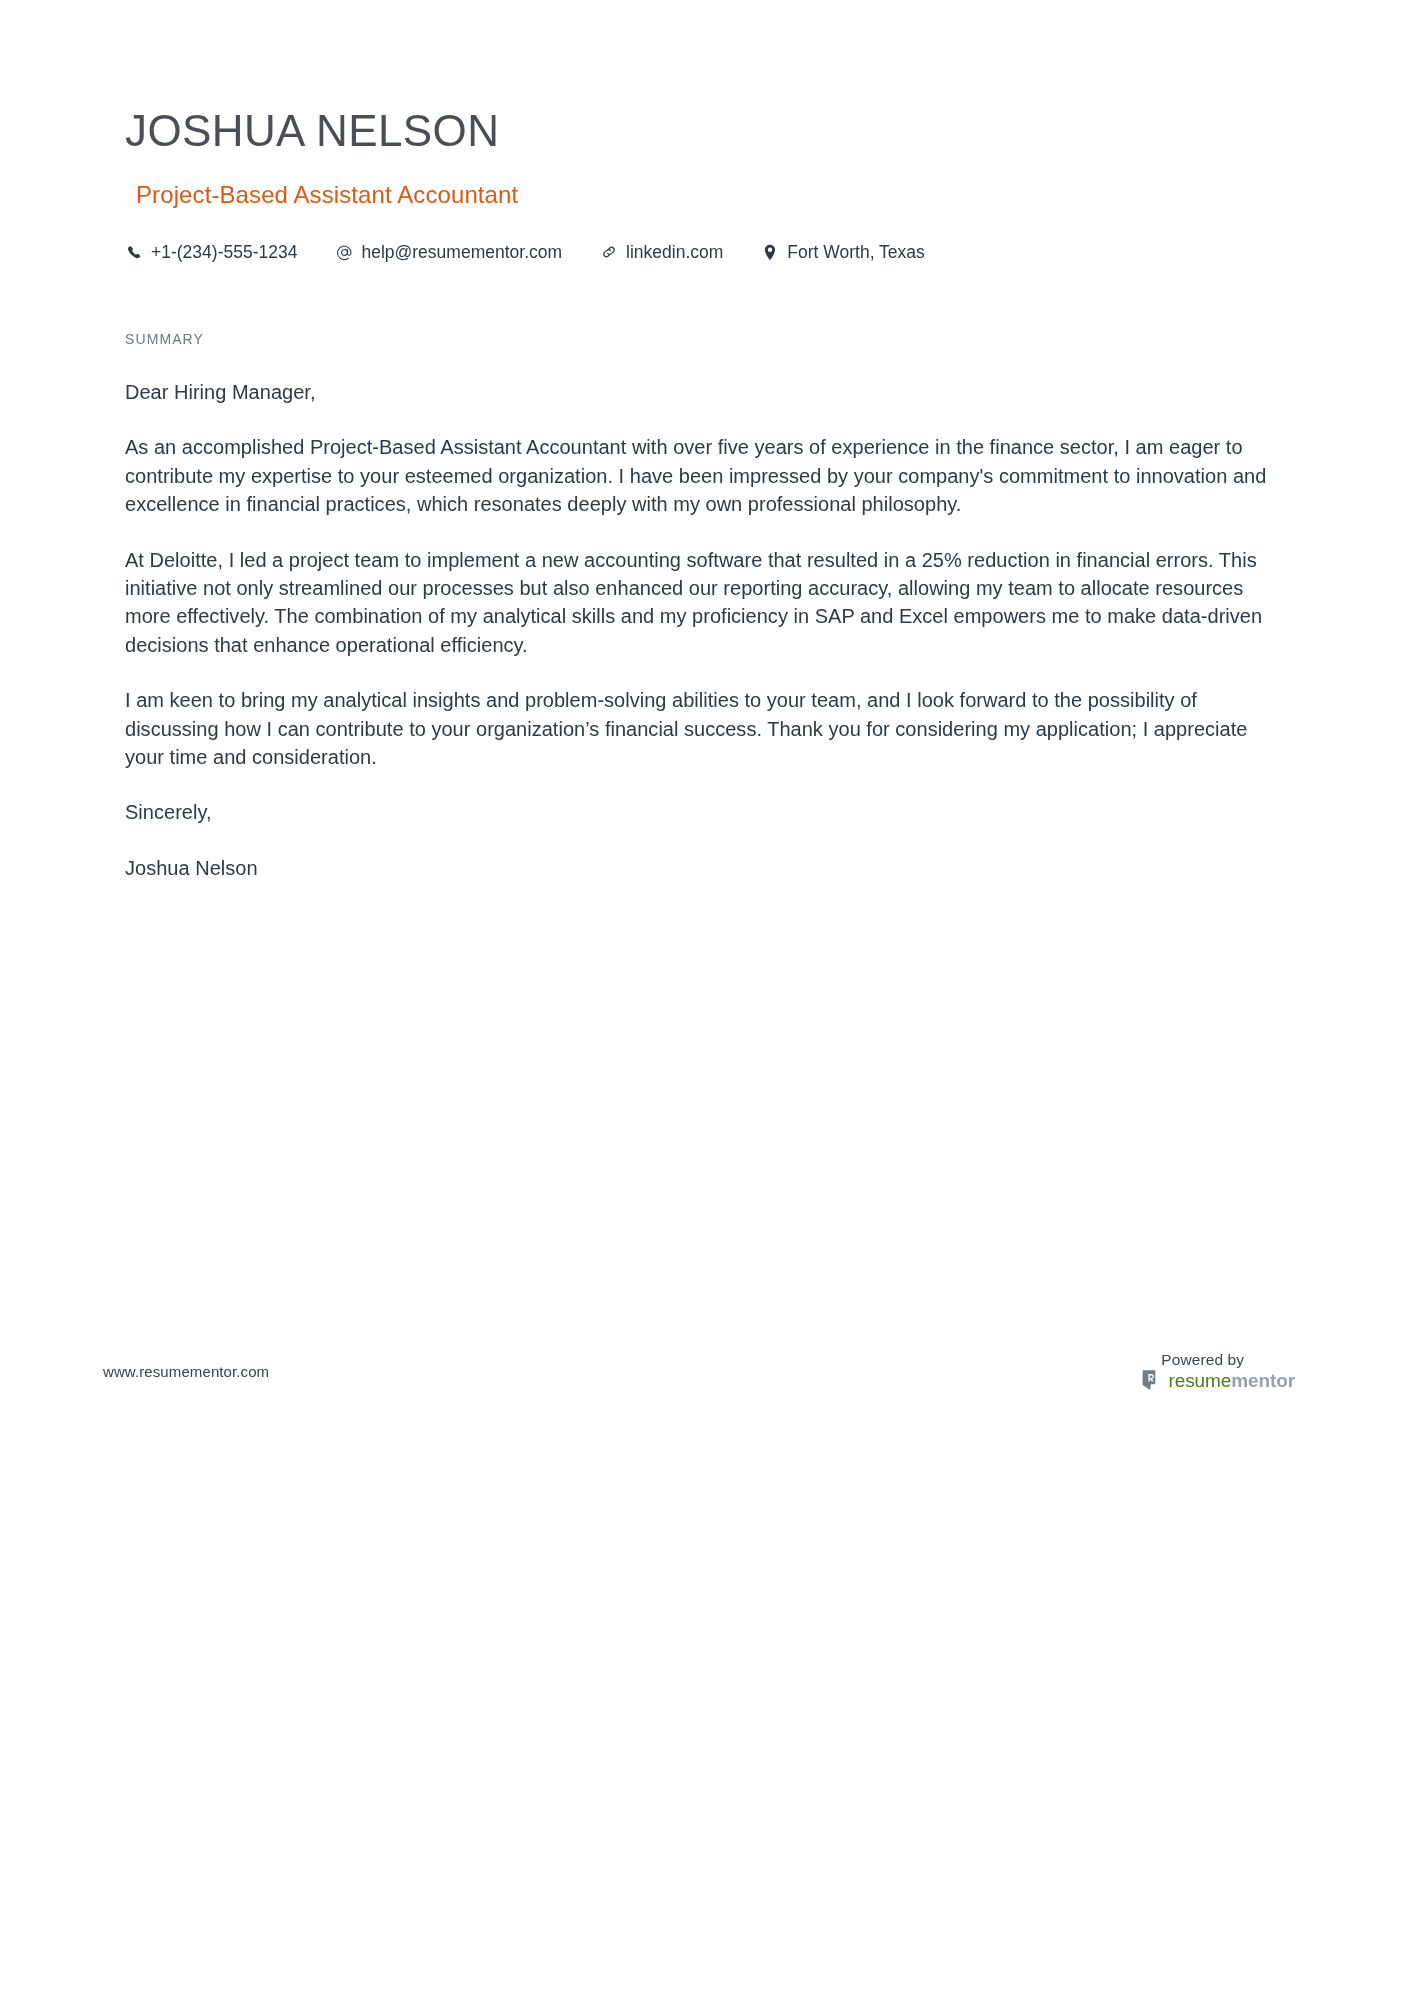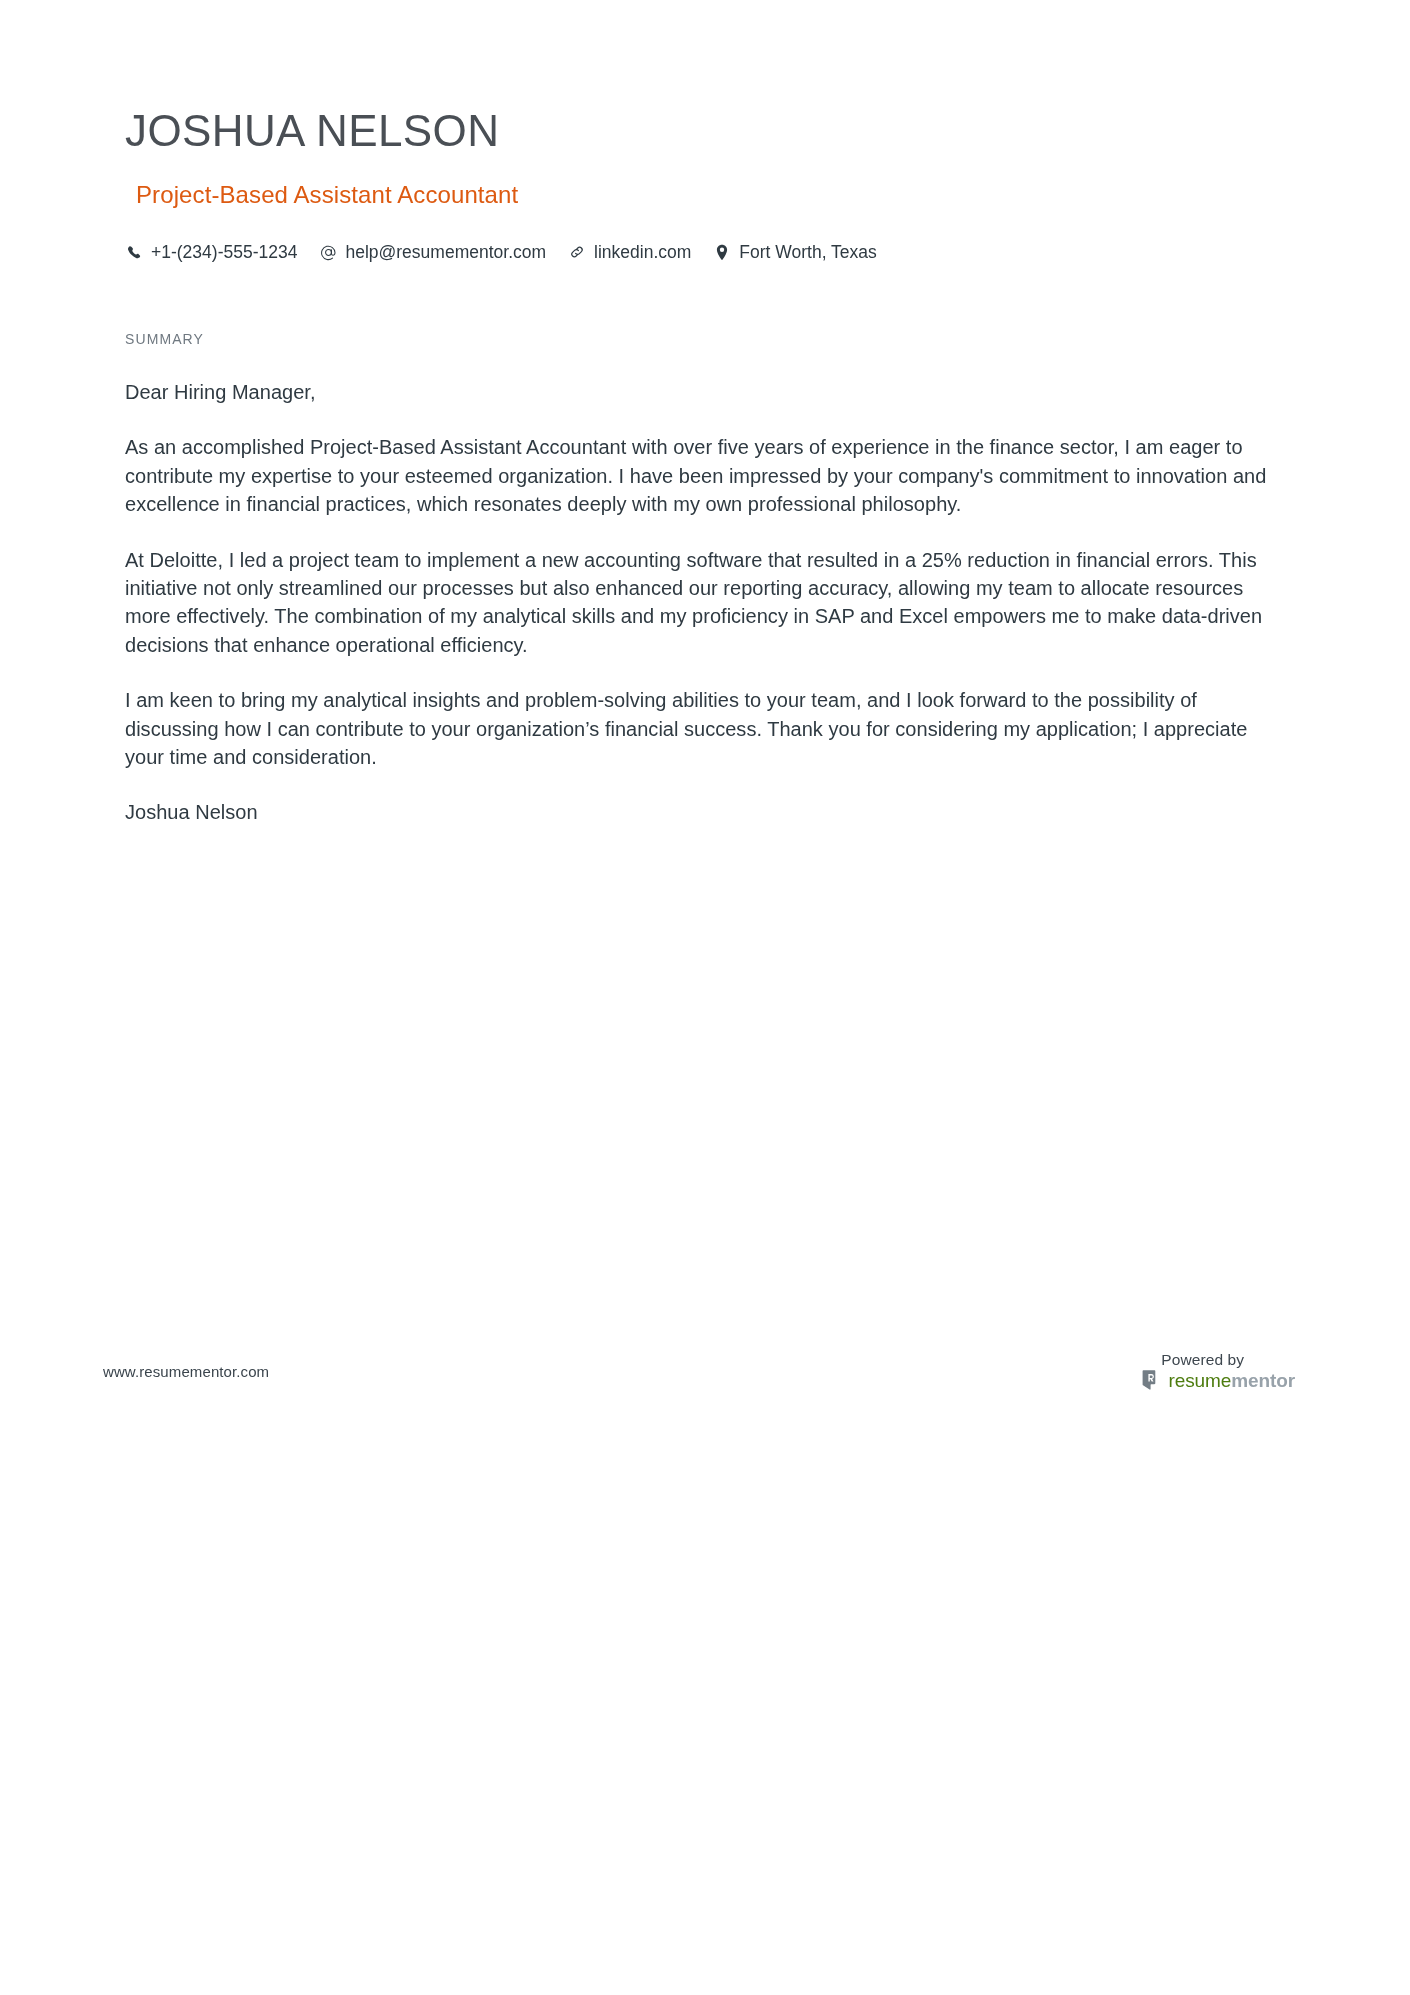--- a/index.html
+++ b/index.html
@@ -48,21 +48,21 @@
     margin: 11px;
     padding-top: 16px;
     letter-spacing: 0.1px;
   }
 
   .contact-row {
     display: flex;
     flex-wrap: wrap;
     align-items: center;
     padding-top: 21px;
-    gap: 0px;
+    gap: 16px;
   }
   .contact-item {
     display: flex;
     align-items: center;
     font-size: 17.5px;
     color: #2f3a42;
     margin-right: 22px;
     white-space: nowrap;
     line-height: 1.2;
   }
@@ -213,20 +213,21 @@
     </div>
 
     <div class="section">
       <div class="section-label">SUMMARY</div>
 
       <div class="letter">
         <p class="tight">Dear Hiring Manager,</p>
         <p>As an accomplished Project-Based Assistant Accountant with over five years of experience in the finance sector, I am eager to contribute my expertise to your esteemed organization. I have been impressed by your company's commitment to innovation and excellence in financial practices, which resonates deeply with my own professional philosophy.</p>
         <p>At Deloitte, I led a project team to implement a new accounting software that resulted in a 25% reduction in financial errors. This initiative not only streamlined our processes but also enhanced our reporting accuracy, allowing my team to allocate resources more effectively. The combination of my analytical skills and my proficiency in SAP and Excel empowers me to make data-driven decisions that enhance operational efficiency.</p>
         <p>I am keen to bring my analytical insights and problem-solving abilities to your team, and I look forward to the possibility of discussing how I can contribute to your organization’s financial success. Thank you for considering my application; I appreciate your time and consideration.</p>
+        <p>Sincerely,</p>
         <p>Joshua Nelson</p>
       </div>
     </div>
 
   </div>
 
   <div class="footer">
     <div class="footer-url">www.resumementor.com</div>
     <div class="footer-brand">
       <span class="powered-by">Powered by</span>

